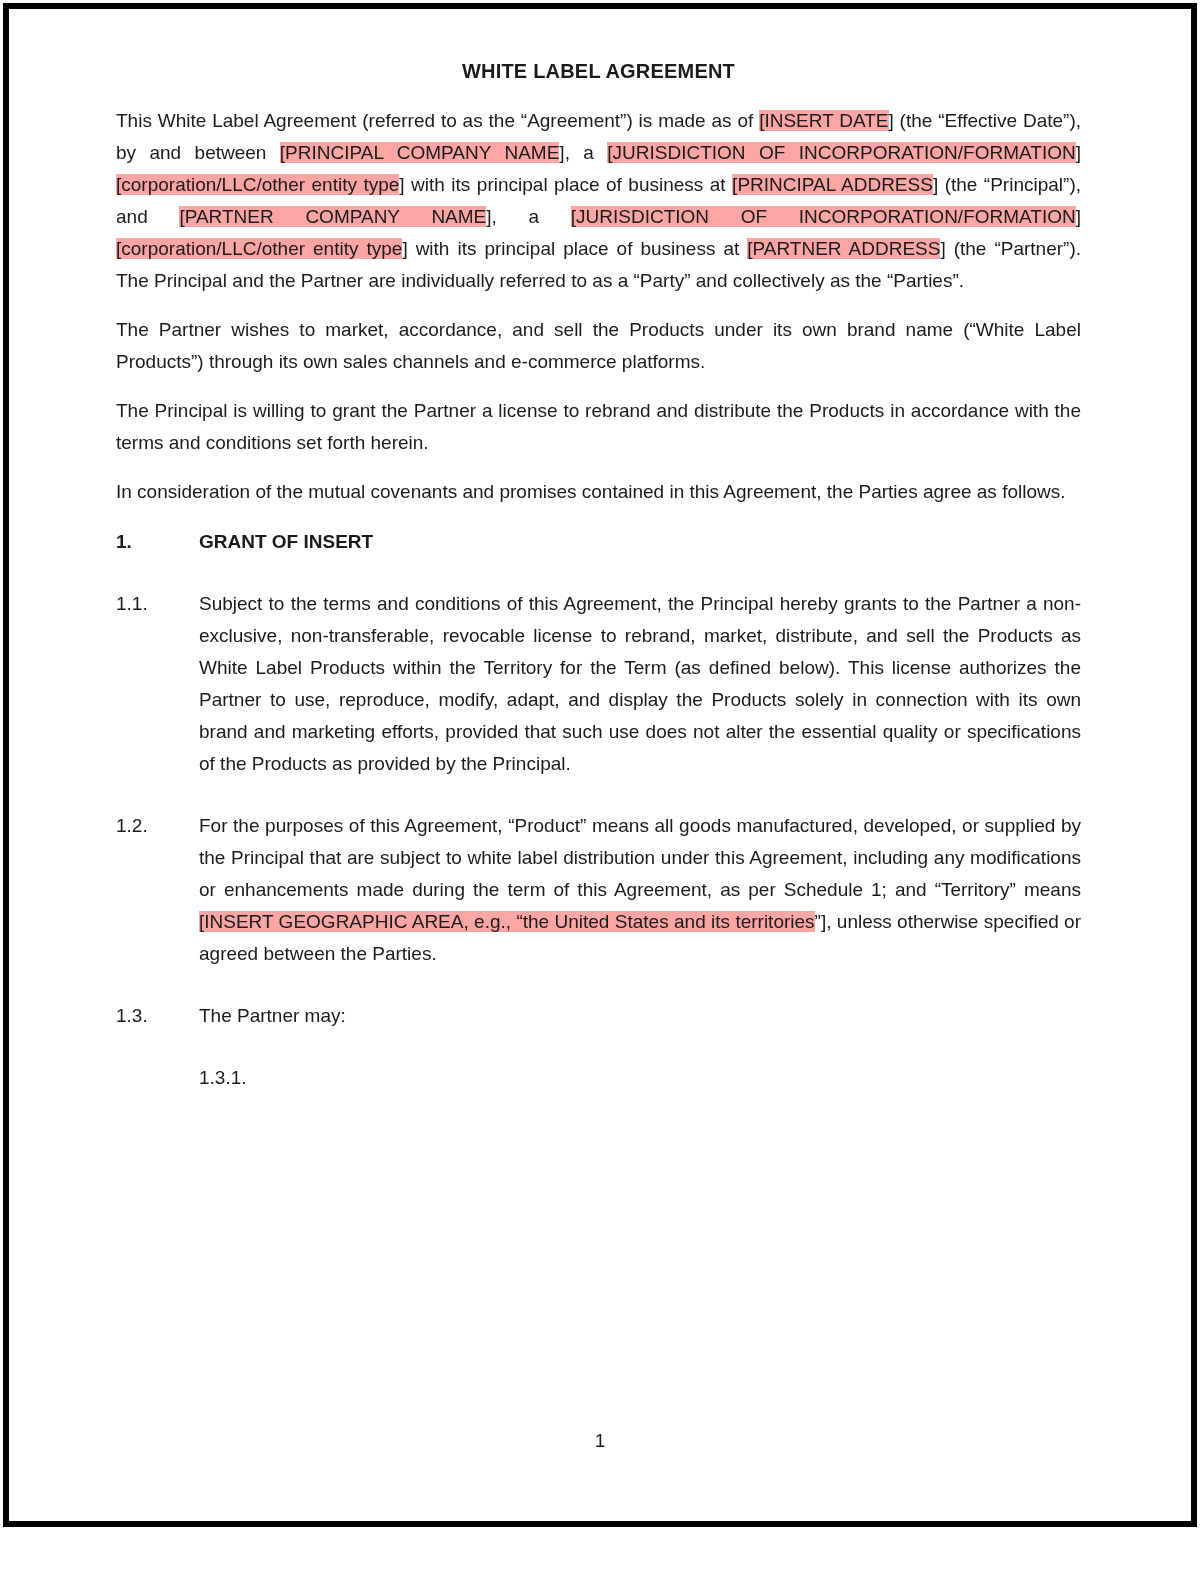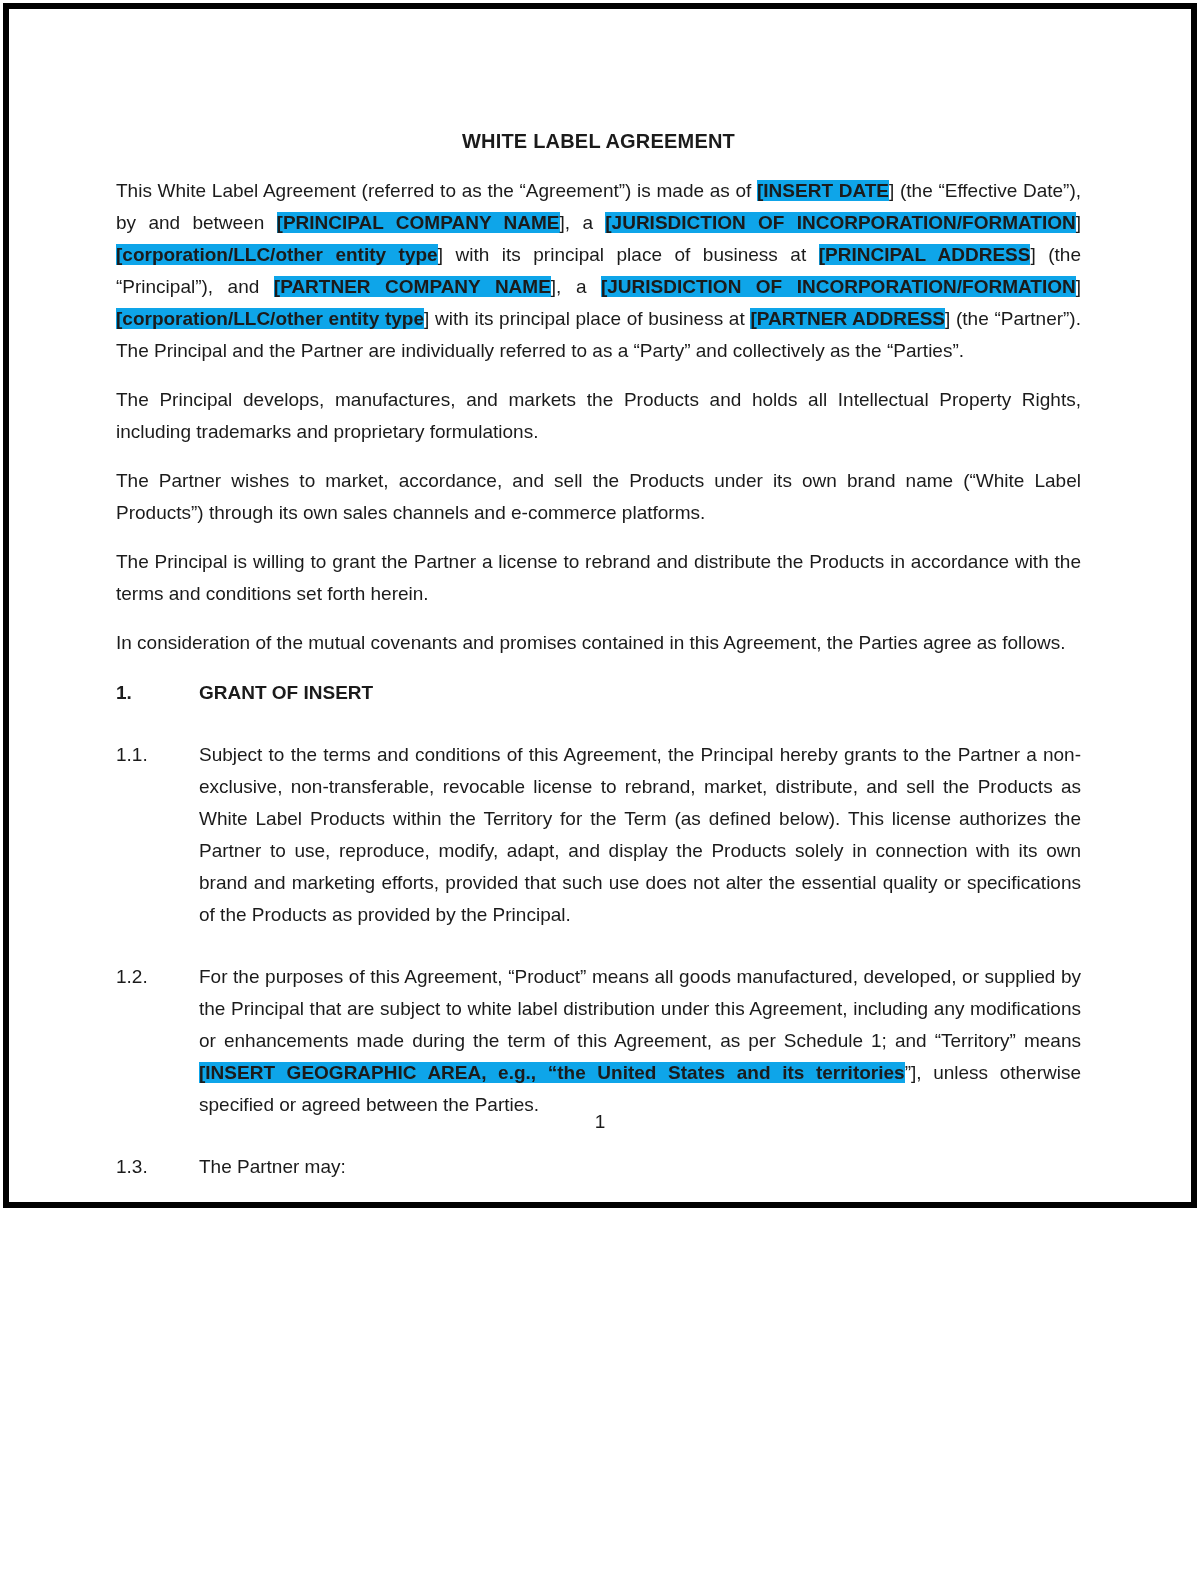--- a/index.html
+++ b/index.html
@@ -5,25 +5,25 @@
   html, body {
     margin: 0;
     padding: 0;
     background: #ffffff;
     width: 1200px;
   }
   .page {
     position: relative;
     box-sizing: border-box;
     width: 1194px;
-    height: 1205px;
+    height: 1524px;
     margin: 3px;
     border: 6px solid #000000;
     background: #ffffff;
-    padding: 116px 110px 0 107px;
+    padding: 46px 110px 0 107px;
     font-family: "Liberation Sans", "DejaVu Sans", sans-serif;
     font-size: 19px;
     line-height: 32px;
     color: #1b1b1b;
   }
   .title {
     font-size: 20px;
     font-weight: bold;
     text-align: center;
     margin: 0 0 18px 0;
@@ -55,43 +55,41 @@
     flex: 1;
     text-align: justify;
   }
   .clause.level2 {
     padding-left: 83px;
   }
   .clause.level2 .num {
     width: 103px;
   }
   .hl {
-    background: #0ea5e9;
-    font-weight: bold;
+    background: #fca5a5;
   }
   b { font-weight: normal; }
   .footer {
     position: absolute;
     left: 0;
     right: 0;
     bottom: 64px;
     text-align: center;
     font-size: 19px;
   }
 </style>
 </head>
 <body>
 
 <div class="page">
 
   <h1 class="title">WHITE LABEL AGREEMENT</h1>
 
   <div class="intro">
       <p class="para"><span>This White Label Agreement (referred to as the “</span><b>Agreement</b><span>”) is made as of </span><span class="hl">[INSERT DATE</span><span>] (the “</span><b>Effective Date</b><span>”), by and between </span><span class="hl">[PRINCIPAL COMPANY NAME</span><span>], a </span><span class="hl">[JURISDICTION OF INCORPORATION/FORMATION</span><span>] </span><span class="hl">[corporation/LLC/other entity type</span><span>] with its principal place of business at </span><span class="hl">[PRINCIPAL ADDRESS</span><span>] (the “</span><b>Principal</b><span>”), and </span><span class="hl">[PARTNER COMPANY NAME</span><span>], a </span><span class="hl">[JURISDICTION OF INCORPORATION/FORMATION</span><span>] </span><span class="hl">[corporation/LLC/other entity type</span><span>] with its principal place of business at </span><span class="hl">[PARTNER ADDRESS</span><span>] (the “</span><b>Partner</b><span>”). The Principal and the Partner are individually referred to as a “</span><b>Party</b><span>” and collectively as the “</span><b>Parties</b><span>”.</span></p>
-      <p class="para"><span>The Principal develops, manufactures, and markets the Products and holds all Intellectual Property Rights, including trademarks and proprietary formulations.</span></p>
       <p class="para"><span>The Partner wishes to market, accordance, and sell the Products under its own brand name (“</span><b>White Label Products</b><span>”) through its own sales channels and e-commerce platforms.</span></p>
       <p class="para"><span>The Principal is willing to grant the Partner a license to rebrand and distribute the Products in accordance with the terms and conditions set forth herein.</span></p>
       <p class="para"><span>In consideration of the mutual covenants and promises contained in this Agreement, the Parties agree as follows.</span></p>
     </div>
 
   <div class="heading-row">
     <span class="num">1.</span>
     <span class="heading-text">GRANT OF INSERT</span>
   </div>
 

